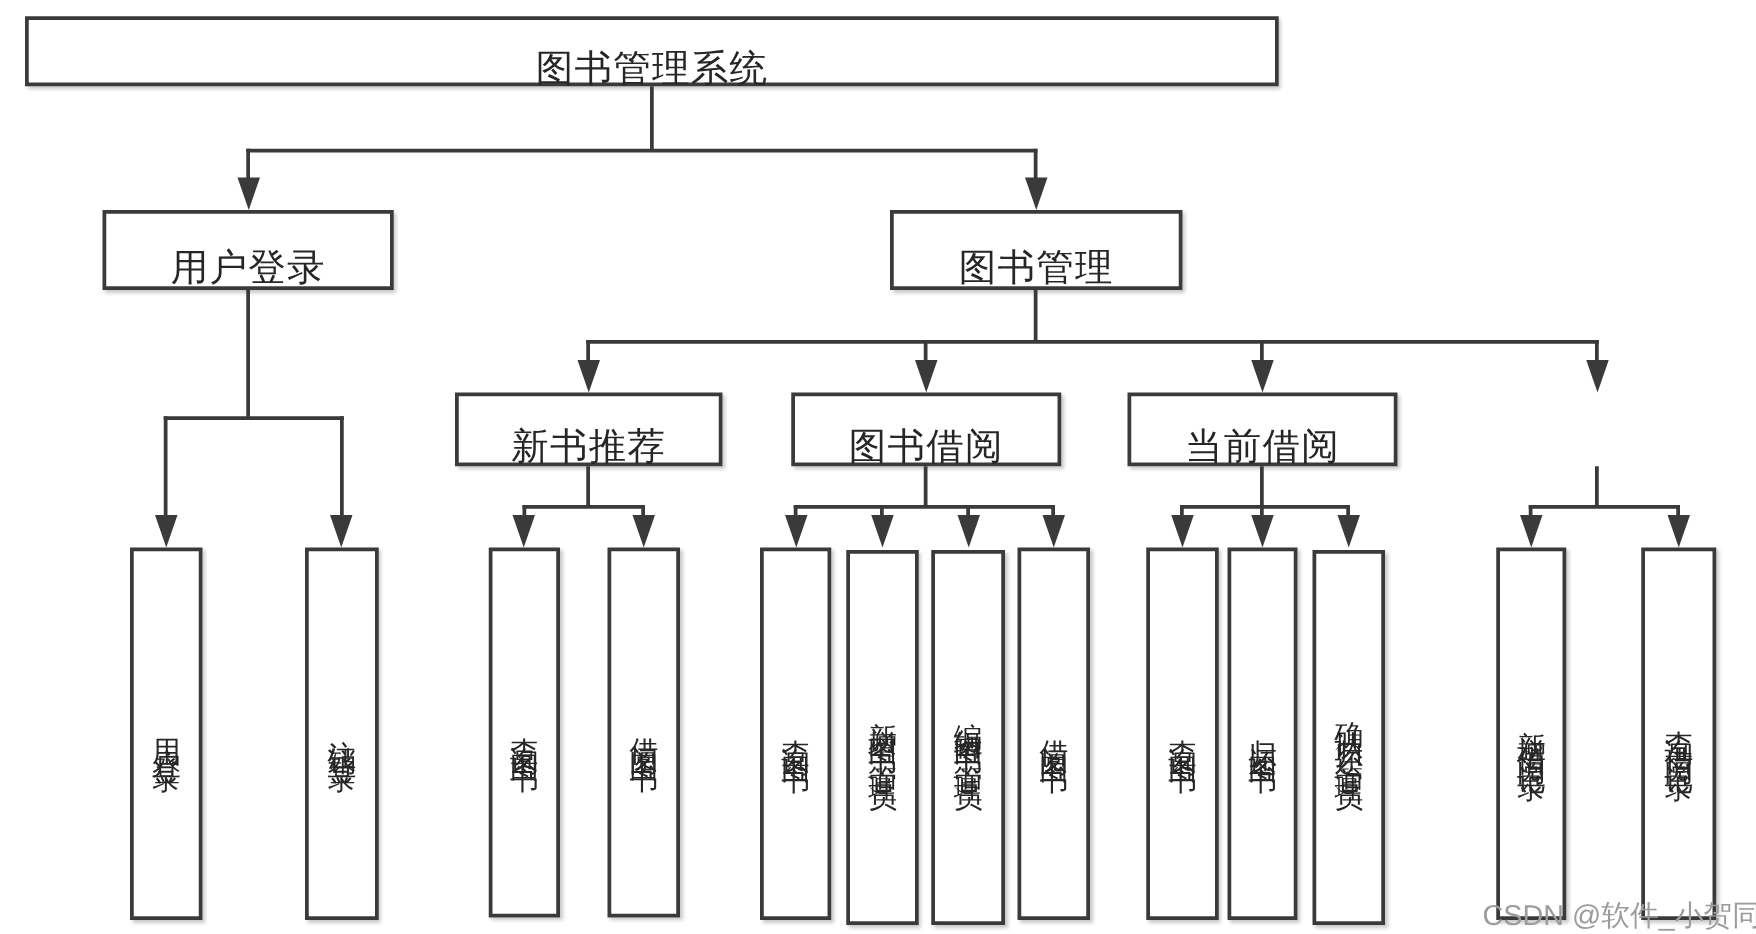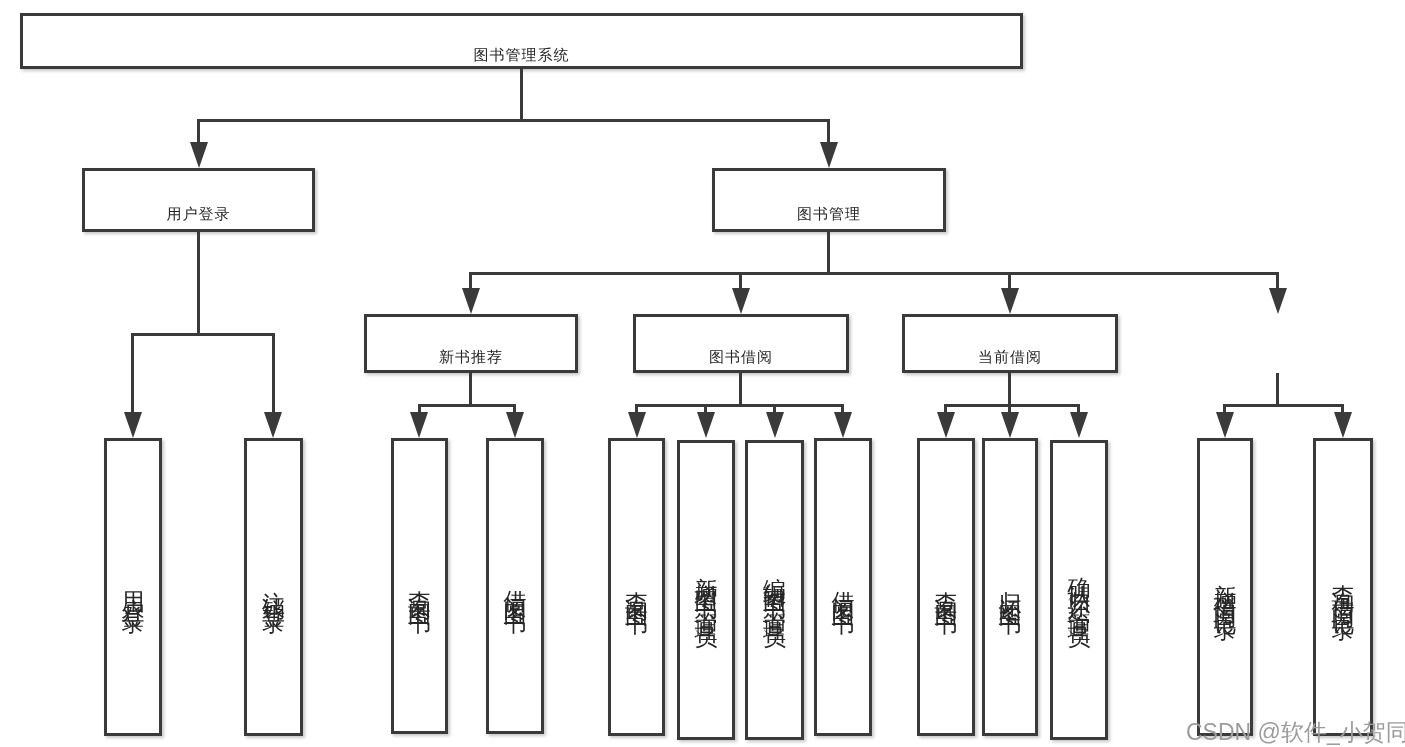--- a/index.html
+++ b/index.html
@@ -18,21 +18,21 @@
   }
   .node{
     position:absolute;
     box-sizing:border-box;
     border:3px solid var(--line);
     background:#fff;
     display:flex;align-items:center;justify-content:center;
     box-shadow:2px 2px 3px rgba(0,0,0,0.22);
   }
   .hlabel{
-    font-size:15px;color:var(--text);letter-spacing:1px;white-space:nowrap;margin-top:28px;
+    font-size:30px;color:var(--text);letter-spacing:1px;white-space:nowrap;margin-top:28px;
   }
   .vlabel{
     writing-mode:vertical-rl;
     text-orientation:mixed;
     font-size:23px;color:var(--text);
     letter-spacing:7px;line-height:1;
   }
   .vline{position:absolute;width:3px;background:var(--line);}
   .hline{position:absolute;height:3px;background:var(--line);}
   .arrowhead{

